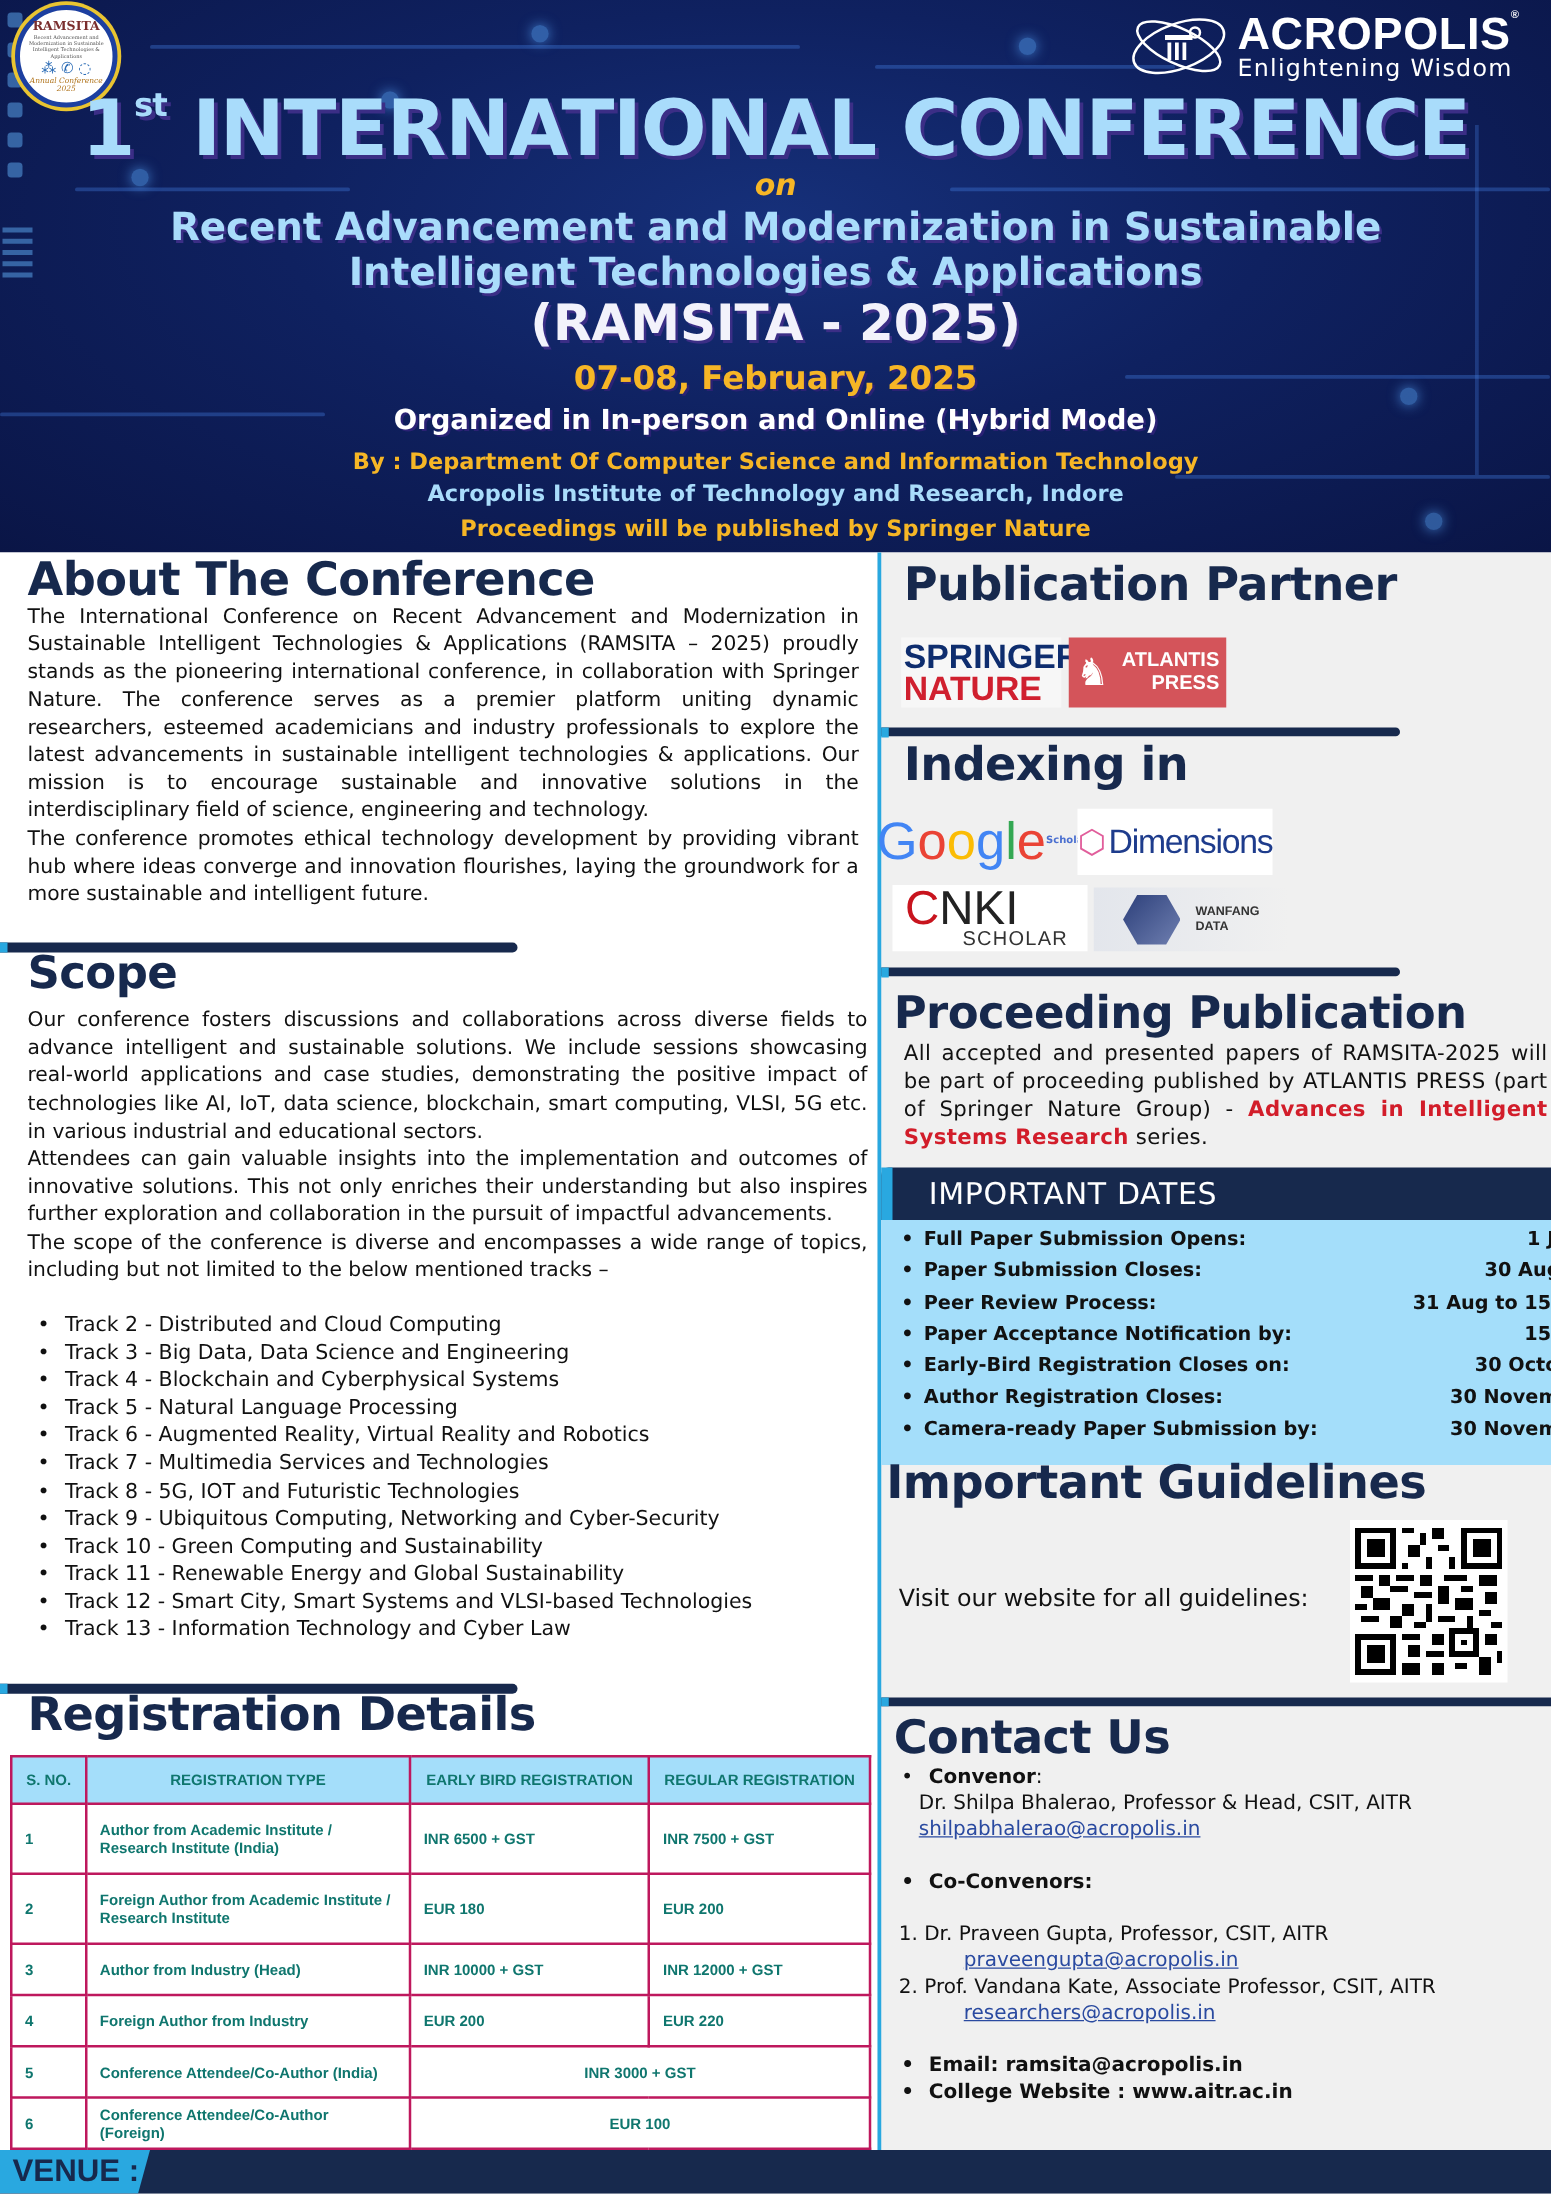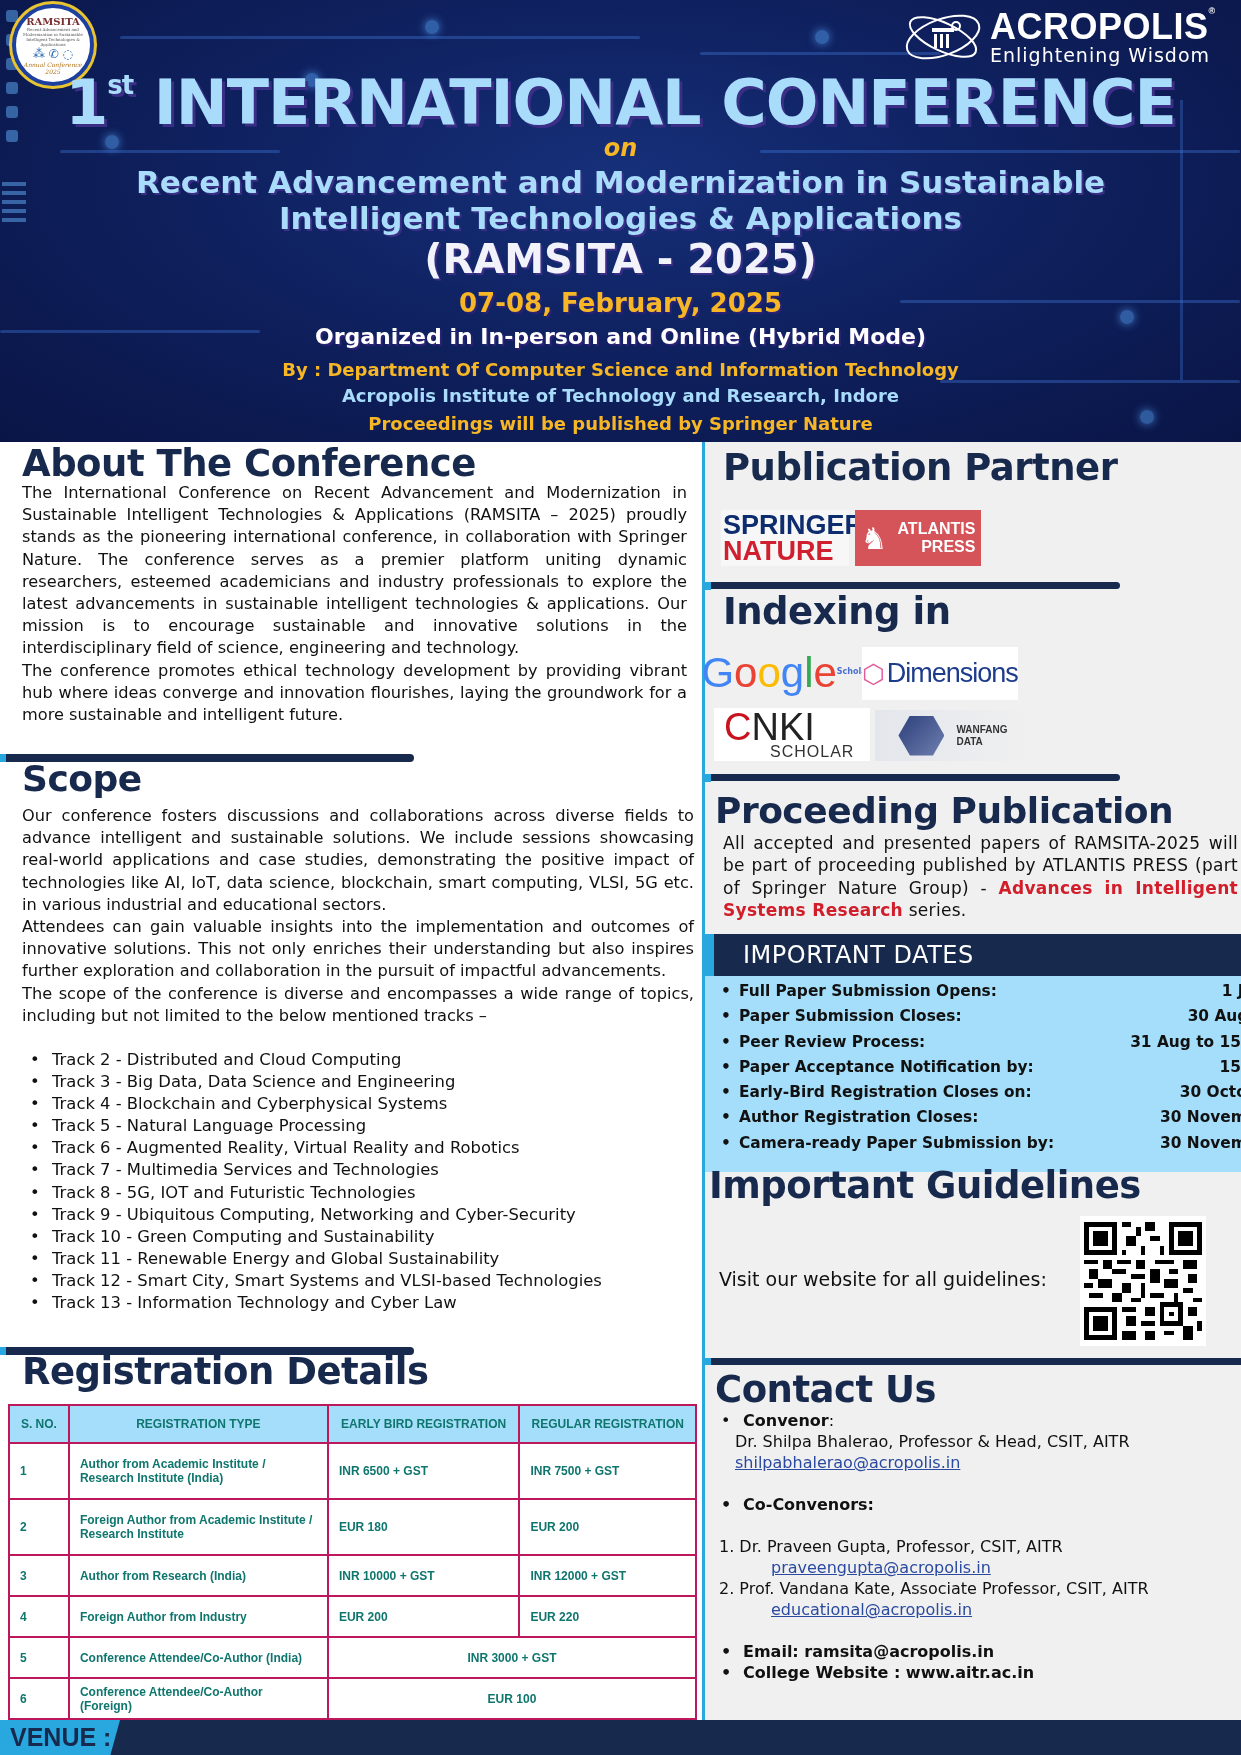--- a/index.html
+++ b/index.html
@@ -252,21 +252,21 @@
         <td>INR 7500 + GST</td>
       </tr>
       <tr>
         <td>2</td>
         <td>Foreign Author from Academic Institute / Research Institute</td>
         <td>EUR 180</td>
         <td>EUR 200</td>
       </tr>
       <tr class="short">
         <td>3</td>
-        <td>Author from Research (India)</td>
+        <td>Author from Industry (Head)</td>
         <td>INR 10000 + GST</td>
         <td>INR 12000 + GST</td>
       </tr>
       <tr class="short">
         <td>4</td>
         <td>Foreign Author from Industry</td>
         <td>EUR 200</td>
         <td>EUR 220</td>
       </tr>
       <tr class="short">
@@ -426,21 +426,21 @@
   <div class="contact">
     <div class="bul"><span class="b">Convenor</span><span>:</span></div>
     <div class="ind1">Dr. Shilpa Bhalerao, Professor &amp; Head, CSIT, AITR</div>
     <div class="ind1"><a>shilpabhalerao@acropolis.in</a></div>
     <div class="gap"></div>
     <div class="bul b">Co-Convenors:</div>
     <div class="gap"></div>
     <div>1. Dr. Praveen Gupta, Professor, CSIT, AITR</div>
     <div class="ind2"><a>praveengupta@acropolis.in</a></div>
     <div>2. Prof. Vandana Kate, Associate Professor, CSIT, AITR</div>
-    <div class="ind2"><a>educational@acropolis.in</a></div>
+    <div class="ind2"><a>researchers@acropolis.in</a></div>
     <div class="gap"></div>
     <div class="bul b">Email: ramsita@acropolis.in</div>
     <div class="bul b">College Website : www.aitr.ac.in</div>
   </div>
 </aside>
 
 <footer class="footer">
   <div class="venue-lbl">
       <span>VENUE :</span>
     </div>

